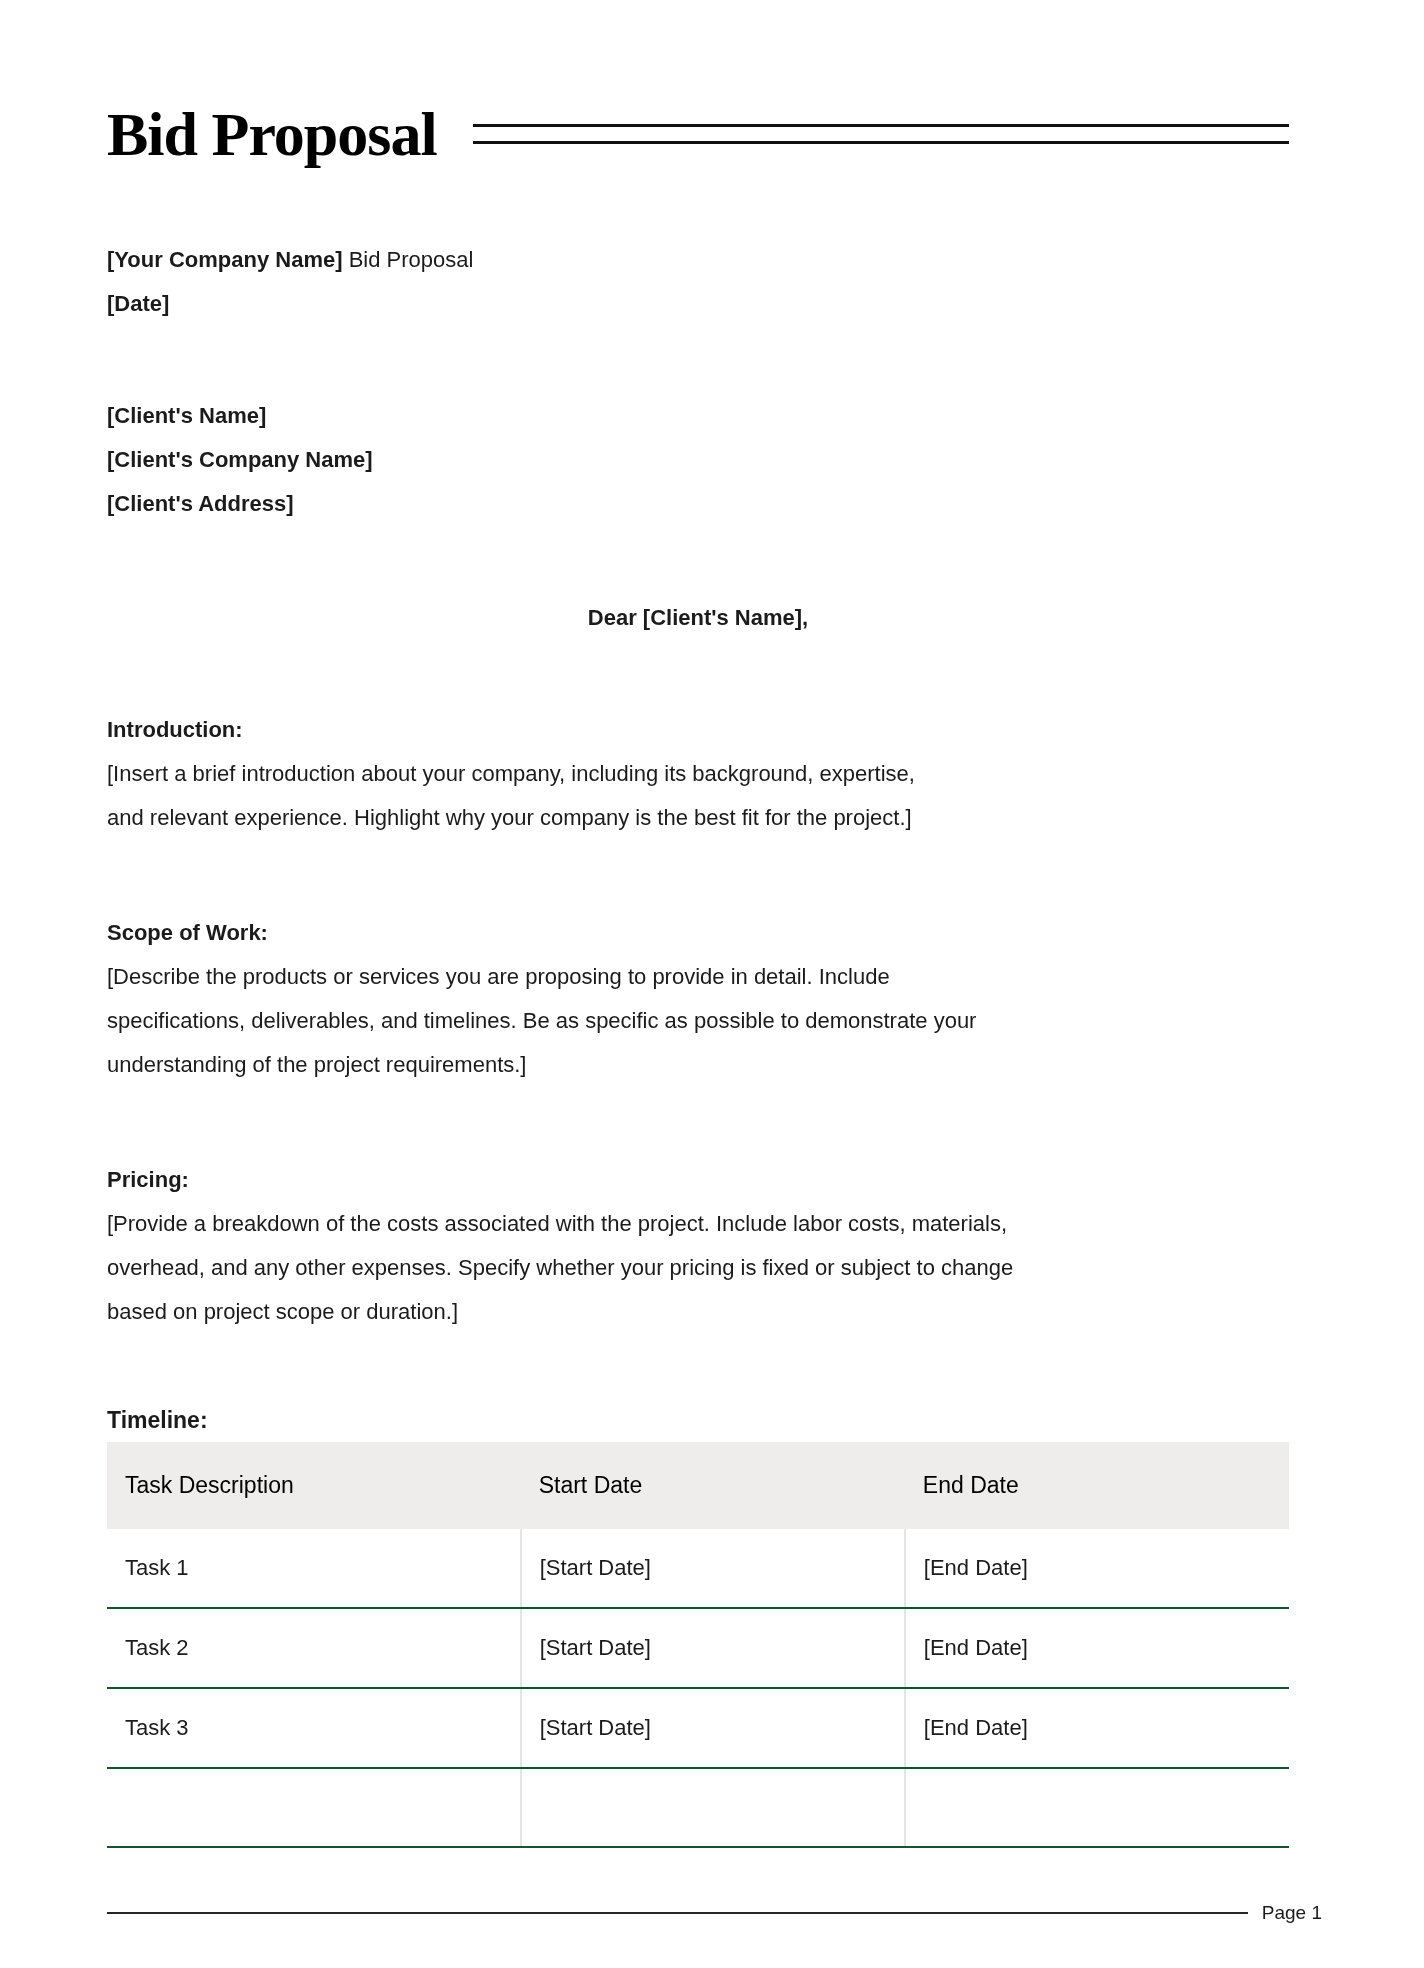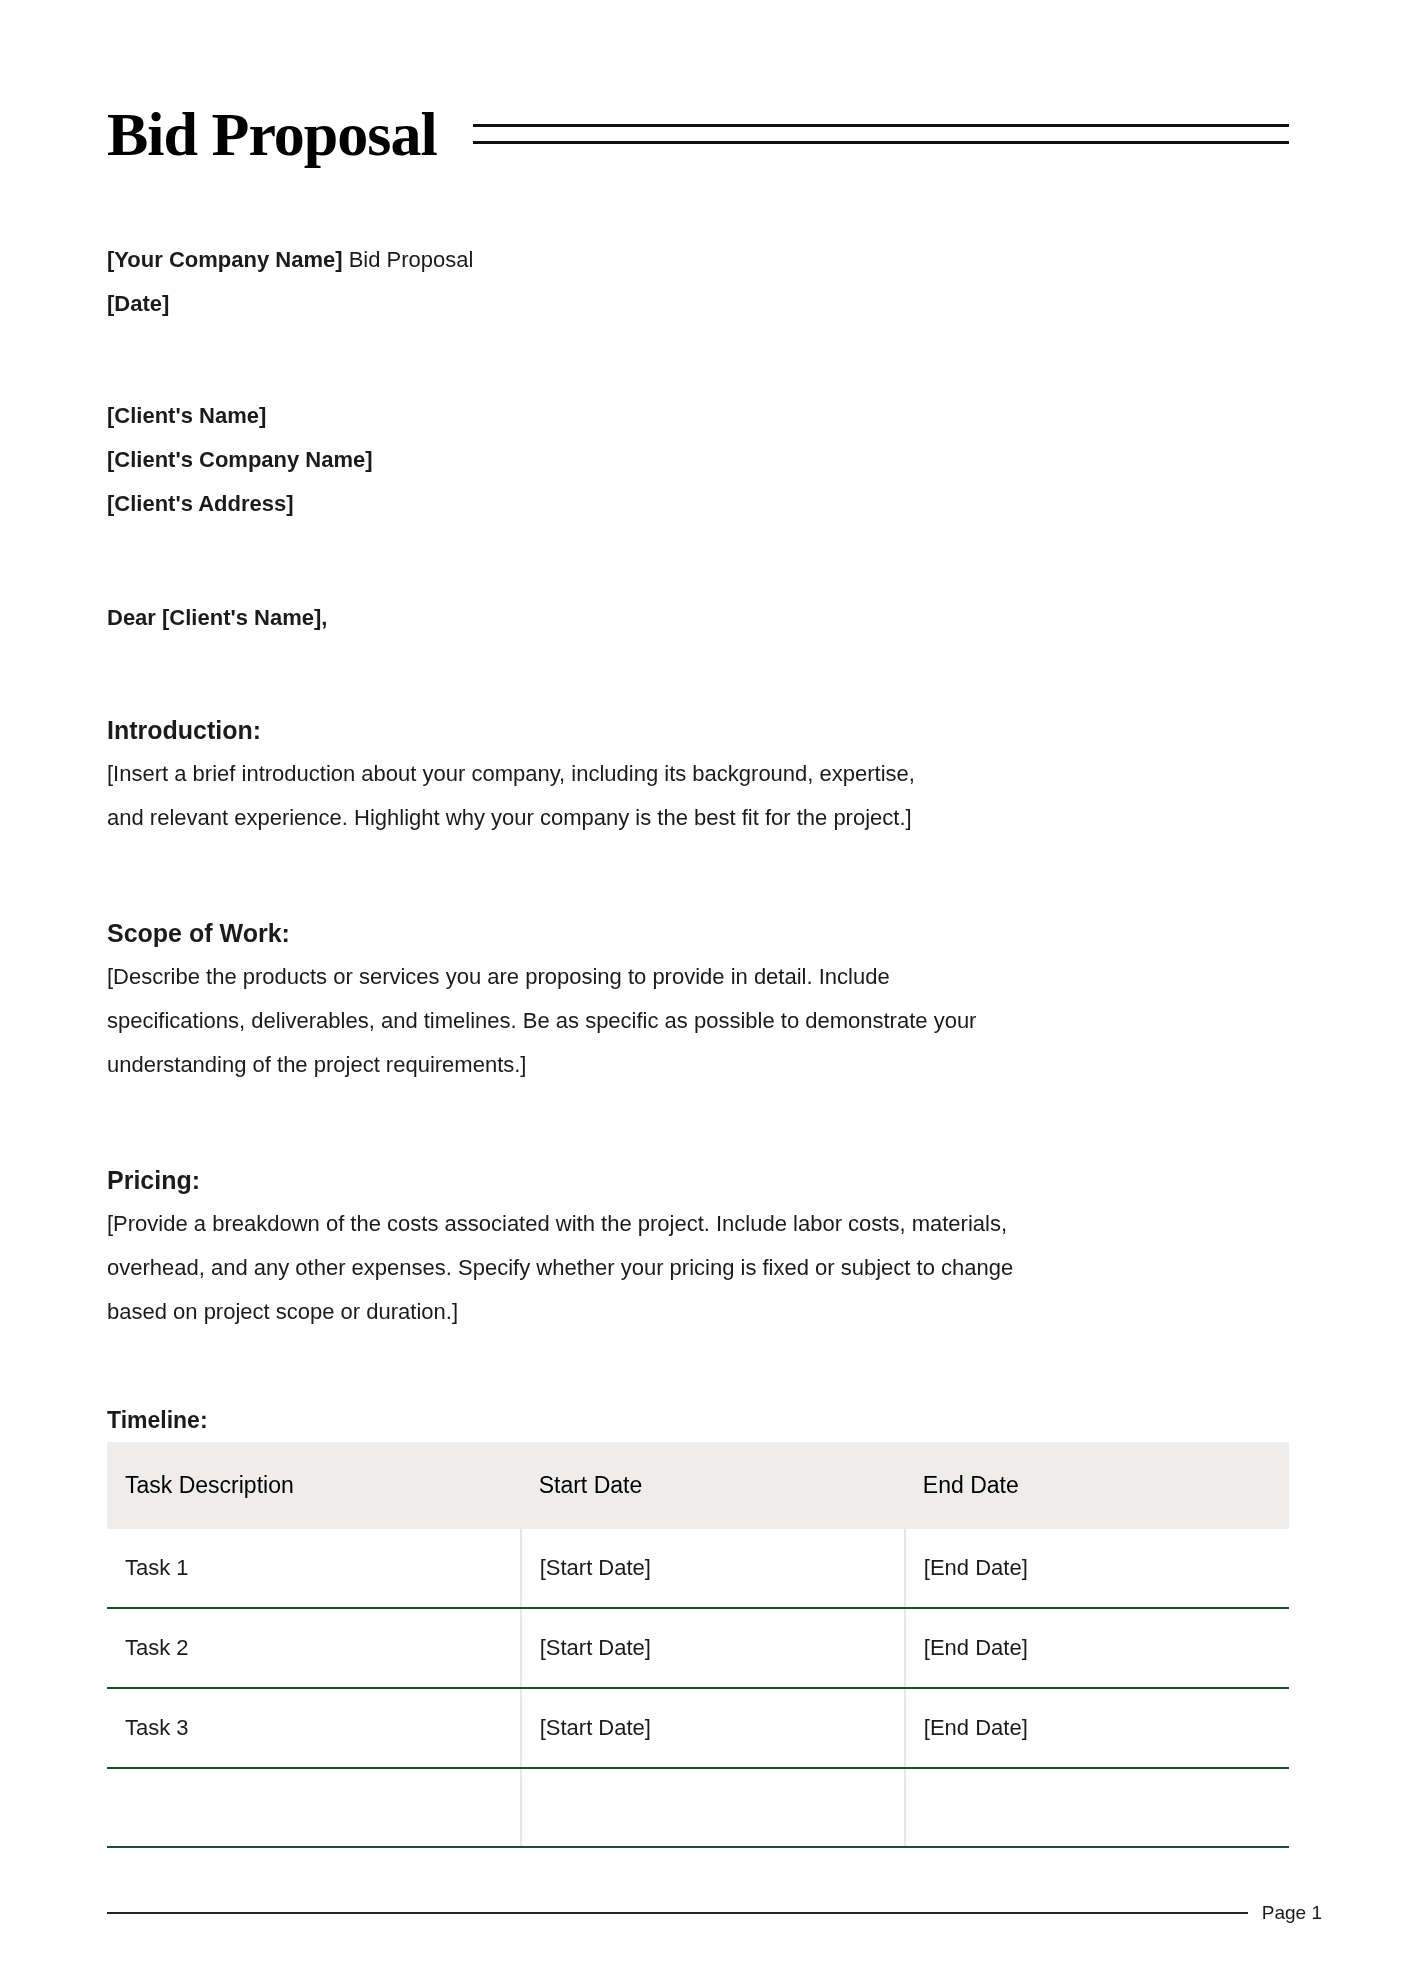--- a/index.html
+++ b/index.html
@@ -35,25 +35,25 @@
     margin-left:36px;
     height:14px;
     border-top:3px solid #101010;
     border-bottom:3px solid #101010;
   }
   
   .block{font-size:22px;line-height:44px;}
   .bold{font-weight:700;}
   .company-block{margin-top:62px;}
   .client-block{margin-top:68px;}
-  .salutation{margin-top:70px;}
+  .salutation{margin-top:70px;text-align:center;}
   .section{margin-top:68px;}
   .section.scope{margin-top:71px;}
   .section.pricing{margin-top:71px;}
-  .section-heading{font-weight:700;font-size:25px;line-height:44px;}
+  .section-heading{font-weight:700;font-size:22px;line-height:44px;}
   .section-body{
     font-size:22px;
     line-height:44px;
     white-space:pre-line;
   }
   .timeline-heading{margin-top:64px;font-weight:700;font-size:23px;line-height:44px;}
   
   table.timeline-table{
     width:100%;
     border-collapse:collapse;

